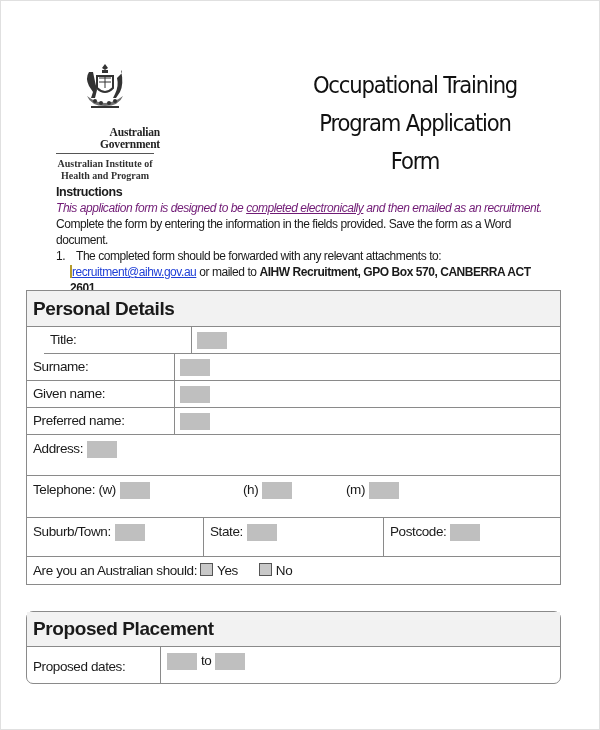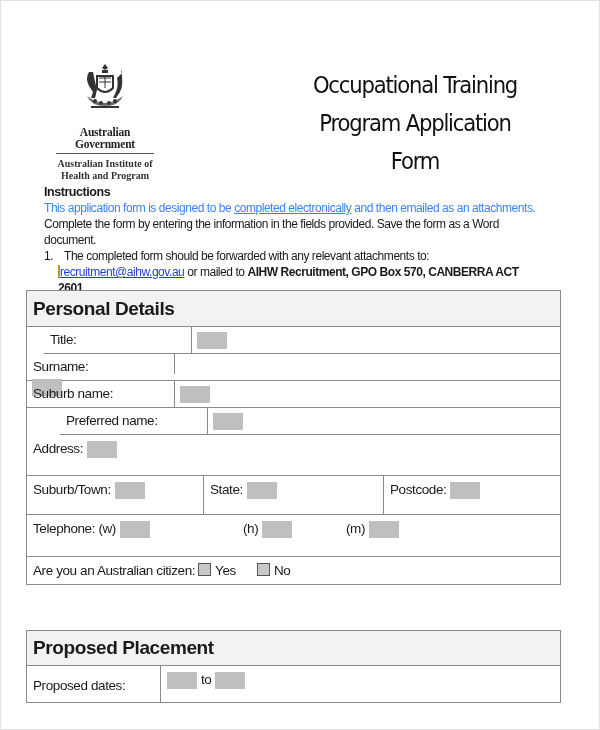--- a/index.html
+++ b/index.html
@@ -4,32 +4,32 @@
 <style>
   html, body { margin:0; padding:0; }
   body { width:600px; height:730px; background:#ffffff; position:relative; overflow:hidden;
          font-family:"Liberation Sans", sans-serif; color:#1a1a1a; }
   .frame { position:absolute; left:0; top:0; width:598px; height:728px; border:1px solid #e0e0e0; }
   .abs { position:absolute; }
 
   
   .logo { left:50px; top:60px; width:110px; text-align:center; }
   .crest { width:60px; height:60px; margin:0 auto; }
-  .gov { font-family:"Liberation Serif", serif; font-size:11.5px; font-weight:bold; color:#222; margin-top:2px; letter-spacing:-0.2px; }
+  .gov { font-family:"Liberation Serif", serif; font-size:11.5px; font-weight:bold; color:#222; margin-top:2px; letter-spacing:-0.2px;text-align:right; }
   .logo-rule { height:1px; background:#555; margin:3px 6px 4px 6px; }
   .inst { font-family:"Liberation Serif", serif; font-size:10px; font-weight:bold; color:#333; line-height:12px; }
 
   
   .title { left:290px; top:66px; width:250px; text-align:center; font-family:"DejaVu Sans", sans-serif;
            font-size:23px; line-height:38px; color:#111; letter-spacing:-1.3px; transform:scaleX(0.92); transform-origin:center; }
 
   
-  .instr { left:44px; top:184px; width:500px; font-size:12px; line-height:16px; letter-spacing:-0.45px; }
+  .instr { left:56px; top:184px; width:500px; font-size:12px; line-height:16px; letter-spacing:-0.45px; }
   .instr-h { font-weight:bold; font-size:12.5px; }
-  .teal { color:#3b82f6; }
+  .teal { color:#701a75; font-style:italic; }
   .teal u { text-decoration:underline; }
   .list-item { position:relative; padding-left:14px; }
   .num { position:absolute; left:0; top:0; }
   .email { color:#1f3fd6; text-decoration:underline; }
   .cursor { display:inline-block; width:2px; height:13px; background:#b59b2a; vertical-align:-2px; margin-right:0; }
   .bold { font-weight:bold; }
 
   
   .tbl { position:absolute; left:26px; width:535px; border:1.5px solid #8a8a8a; box-sizing:border-box; }
   .hdr { background:#f2f2f2; font-weight:bold; font-size:19px; letter-spacing:-0.4px; padding-left:6px; box-sizing:border-box;
@@ -72,59 +72,77 @@
 </div>
 
 <div class="abs title">
   <div>Occupational Training</div>
   <div>Program Application</div>
   <div>Form</div>
 </div>
 
 <div class="abs instr">
   <div class="instr-h">Instructions</div>
-  <div><span class="teal">This application form is designed to be </span><span class="teal"><u>completed electronically</u></span><span class="teal"> and then emailed as an attachments.</span><span> Complete the form by entering the information in the fields provided. Save the form as a Word document.</span></div>
+  <div><span class="teal">This application form is designed to be </span><span class="teal"><u>completed electronically</u></span><span class="teal"> and then emailed as an recruitment.</span><span> Complete the form by entering the information in the fields provided. Save the form as a Word document.</span></div>
   <div class="list-item">
     <span class="num">1.</span>
     <span style="padding-left:6px">The completed form should be forwarded with any relevant attachments to:</span><br>
     <span class="cursor"></span><span class="email">recruitment@aihw.gov.au</span><span> or mailed to </span><span class="bold">AIHW Recruitment, GPO Box 570, CANBERRA ACT 2601</span>
   </div>
 </div>
 
 <div class="tbl" style="top:290px;">
   <div class="hdr" style="height:36px;">Personal Details</div>
 
   <div class="row" style="height:27px;margin-left:17px;">
     <div class="cell lbl">Title:</div>
     <div class="cell val">
         <span class="field"></span>
       </div>
   </div>
-  <div class="row" style="height:27px;flex-direction:column;">
+  <div class="row" style="height:27px;">
     <div class="cell lbl">Surname:</div>
     <div class="cell val">
         <span class="field"></span>
       </div>
   </div>
   <div class="row" style="height:27px;">
-    <div class="cell lbl">Suburb name:</div>
+    <div class="cell lbl">Given name:</div>
     <div class="cell val">
         <span class="field"></span>
       </div>
   </div>
-  <div class="row" style="height:27px;margin-left:33px;">
+  <div class="row" style="height:27px;">
     <div class="cell lbl">Preferred name:</div>
     <div class="cell val">
         <span class="field"></span>
       </div>
   </div>
 
   <div class="row" style="height:41px;text-align:center;">
     <div class="cell" style="padding-top:6px;">
       <span>Address:</span>
+        <span class="gap"></span>
+        <span class="field"></span>
+    </div>
+  </div>
+
+  <div class="row" style="height:42px;">
+    <div class="cell" style="width:210px; padding-top:6px;">
+      <span>Telephone: (w)</span>
+        <span class="gap"></span>
+        <span class="field"></span>
+    </div>
+    <div class="cell" style="width:103px; padding-top:6px;">
+      <span>(h)</span>
+        <span class="gap"></span>
+        <span class="field"></span>
+    </div>
+    <div class="cell" style="flex:1; padding-top:6px;">
+      <span>(m)</span>
         <span class="gap"></span>
         <span class="field"></span>
     </div>
   </div>
 
   <div class="row" style="height:39px;">
     <div class="cell" style="width:177px; border-right:1.5px solid #8a8a8a; padding-top:6px;">
       <span>Suburb/Town:</span>
         <span class="gap"></span>
         <span class="field"></span>
@@ -134,51 +152,33 @@
         <span class="gap"></span>
         <span class="field"></span>
     </div>
     <div class="cell" style="flex:1; padding-top:6px;">
       <span>Postcode:</span>
         <span class="gap"></span>
         <span class="field"></span>
     </div>
   </div>
 
-  <div class="row" style="height:42px;">
-    <div class="cell" style="width:210px; padding-top:6px;">
-      <span>Telephone: (w)</span>
-        <span class="gap"></span>
-        <span class="field"></span>
-    </div>
-    <div class="cell" style="width:103px; padding-top:6px;">
-      <span>(h)</span>
-        <span class="gap"></span>
-        <span class="field"></span>
-    </div>
-    <div class="cell" style="flex:1; padding-top:6px;">
-      <span>(m)</span>
-        <span class="gap"></span>
-        <span class="field"></span>
-    </div>
-  </div>
-
   <div class="row" style="height:27px;">
     <div class="cell" style="padding-top:6px;">
-      <span>Are you an Australian citizen:</span>
+      <span>Are you an Australian should:</span>
       <span class="chk"></span>
         <span>Yes</span>
       <span style="display:inline-block;width:18px"></span>
       <span class="chk"></span>
         <span>No</span>
     </div>
   </div>
 </div>
 
-<div class="tbl" style="top:630px;">
+<div class="tbl" style="top:611px;border-radius:7px;">
   <div class="hdr" style="height:35px;">Proposed Placement</div>
   <div class="row" style="height:36px;">
     <div class="cell" style="width:134px; border-right:1.5px solid #8a8a8a; padding-top:12px;">Proposed dates:</div>
     <div class="cell" style="flex:1; padding-top:6px;">
       <span class="field"></span>
         <span class="gap"></span>
         <span>to</span>
         <span class="gap"></span>
         <span class="field"></span>
     </div>

